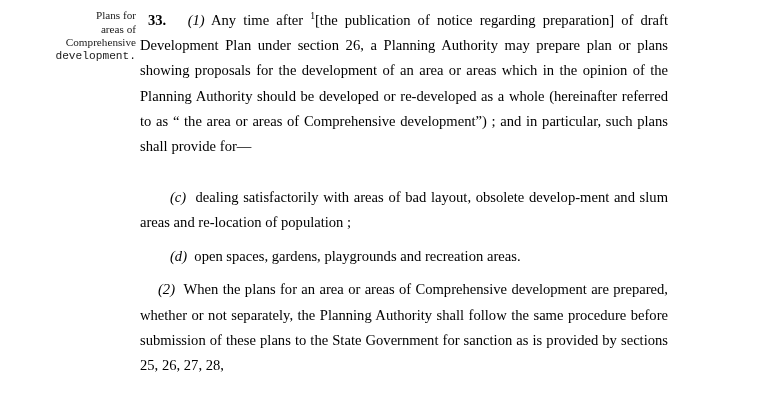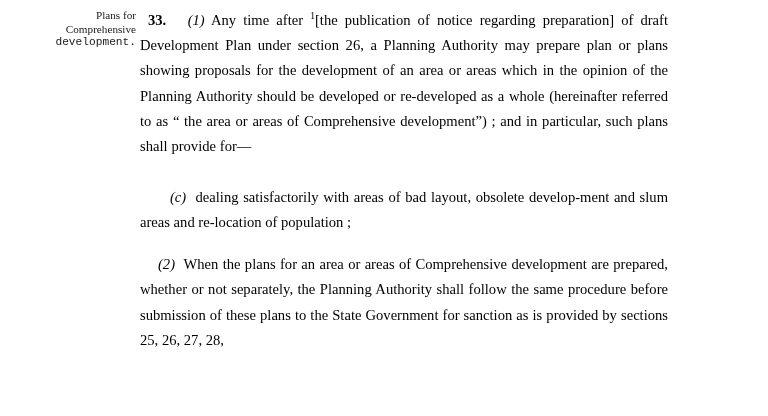--- a/index.html
+++ b/index.html
@@ -98,40 +98,42 @@
     width: 10px;
   }
 </style>
 </head>
 <body>
 
 <div class="page">
 
   <div class="margin-note">
     <span class="mn-line">Plans for</span>
+    <span class="mn-line">areas of</span>
     <span class="mn-line">Comprehensive</span>
     <span class="mn-line last">development.</span>
   </div>
 
   <div class="body-col">
 
     <p class="para first"><b class="secnum">33.</b>&nbsp;&nbsp; <i class="it">(1)</i> <span>Any time after </span><sup class="fn">1</sup><span>[the publication of notice regarding preparation] of draft Development Plan under section 26, a Planning Authority may prepare plan or plans showing proposals for the development of an area or areas which in the opinion of the Planning Authority should be developed or re-developed as a whole (hereinafter referred to as “ the area or areas of Comprehensive development”) ; and in particular, such plans shall provide for—</span></p>
 
     <div class="gap"></div>
 
 
     <div class="gap"></div>
 
 
     <div class="gap"></div>
 
     <p class="clause"><i class="it">(c)</i>&nbsp; <span>dealing satisfactorily with areas of bad layout, obsolete develop-ment and slum areas and re-location of population ;</span></p>
 
     <div class="gap"></div>
 
+    <p class="clause"><i class="it">(d)</i>&nbsp; <span>open spaces, gardens, playgrounds and recreation areas.</span></p>
 
     <div class="gap"></div>
 
     <p class="sub2"><i class="it">(2)</i>&nbsp; <span>When the plans for an area or areas of Comprehensive development are prepared, whether or not separately, the Planning Authority shall follow the same procedure before submission of these plans to the State Government for sanction as is provided by sections 25, 26, 27, 28, </span><span class="sp-wide"></span></p>
 
   </div>
 
 </div>
 
 </body></html>

